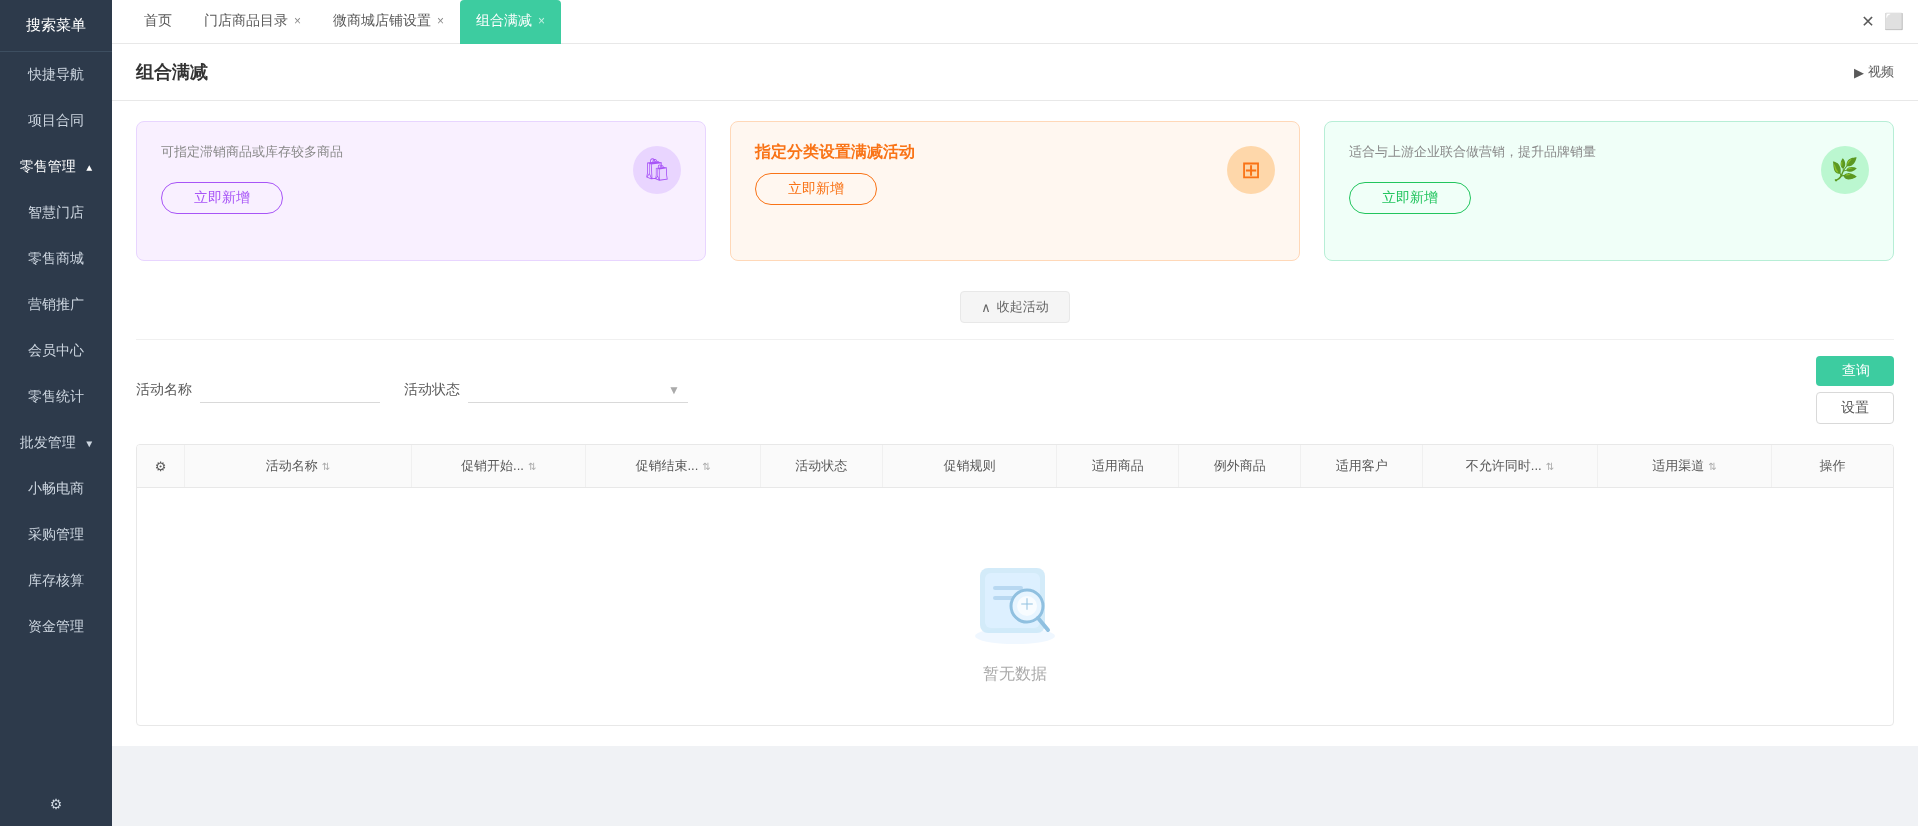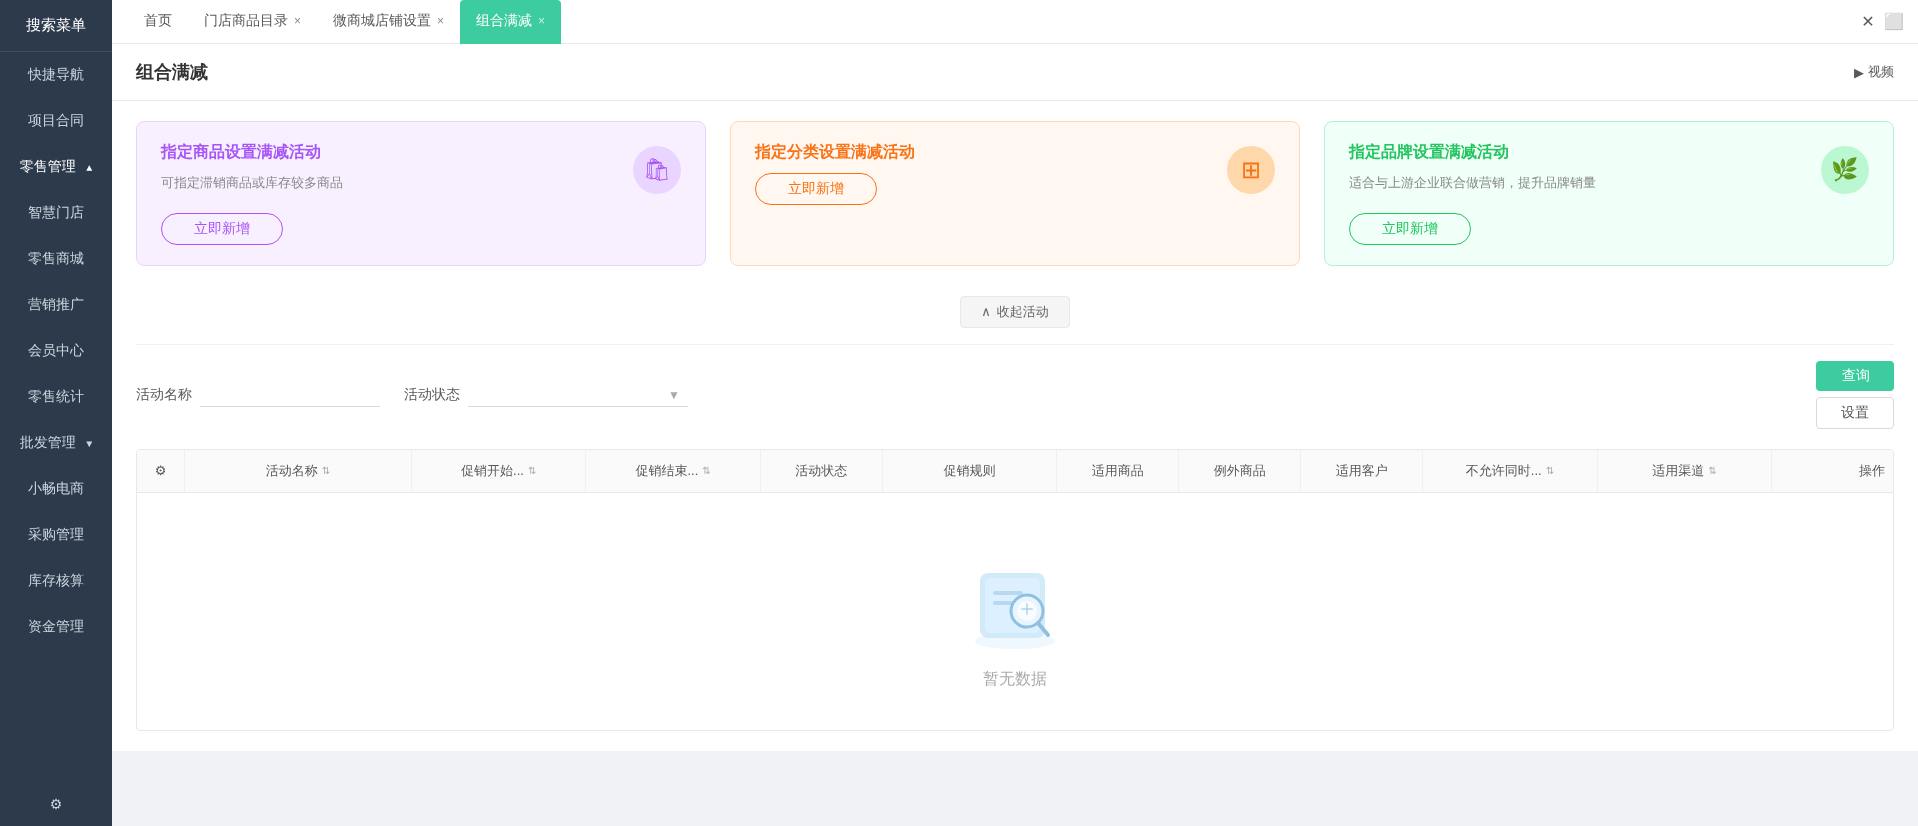--- a/index.html
+++ b/index.html
@@ -338,21 +338,21 @@
     .th-name { flex: 2; }
     .th-start { flex: 1.5; }
     .th-end { flex: 1.5; }
     .th-status { flex: 1; }
     .th-rule { flex: 1.5; }
     .th-goods { flex: 1; }
     .th-except { flex: 1; }
     .th-customer { flex: 1; }
     .th-noallow { flex: 1.5; }
     .th-channel { flex: 1.5; }
-    .th-action { flex: 1; justify-content: flex-end; }
+    .th-action { flex: 1; }
 
     
     .empty-state {
       display: flex;
       flex-direction: column;
       align-items: center;
       padding: 60px 0 40px;
     }
     .empty-illustration {
       width: 120px;
@@ -427,34 +427,32 @@
         <div class="video-link">
           <span>▶</span>
           <span>视频</span>
         </div>
       </div>
 
       <div class="cards-row">
 
         <div class="activity-card card-purple">
           <div class="card-icon">🛍</div>
-          <div class="card-title">指定商品设置满减活动</div>
           <div class="card-desc">可指定滞销商品或库存较多商品</div>
           <button class="card-btn">立即新增</button>
         </div>
 
         <div class="activity-card card-orange">
           <div class="card-icon" style="font-size:24px;">⊞</div>
           <div class="card-title">指定分类设置满减活动</div>
           <button class="card-btn">立即新增</button>
         </div>
 
         <div class="activity-card card-green">
           <div class="card-icon">🌿</div>
-          <div class="card-title">指定品牌设置满减活动</div>
           <div class="card-desc">适合与上游企业联合做营销，提升品牌销量</div>
           <button class="card-btn">立即新增</button>
         </div>
 
       </div>
 
       <div class="collapse-bar">
         <button class="collapse-btn">
           <span>∧</span>
           <span>收起活动</span>

